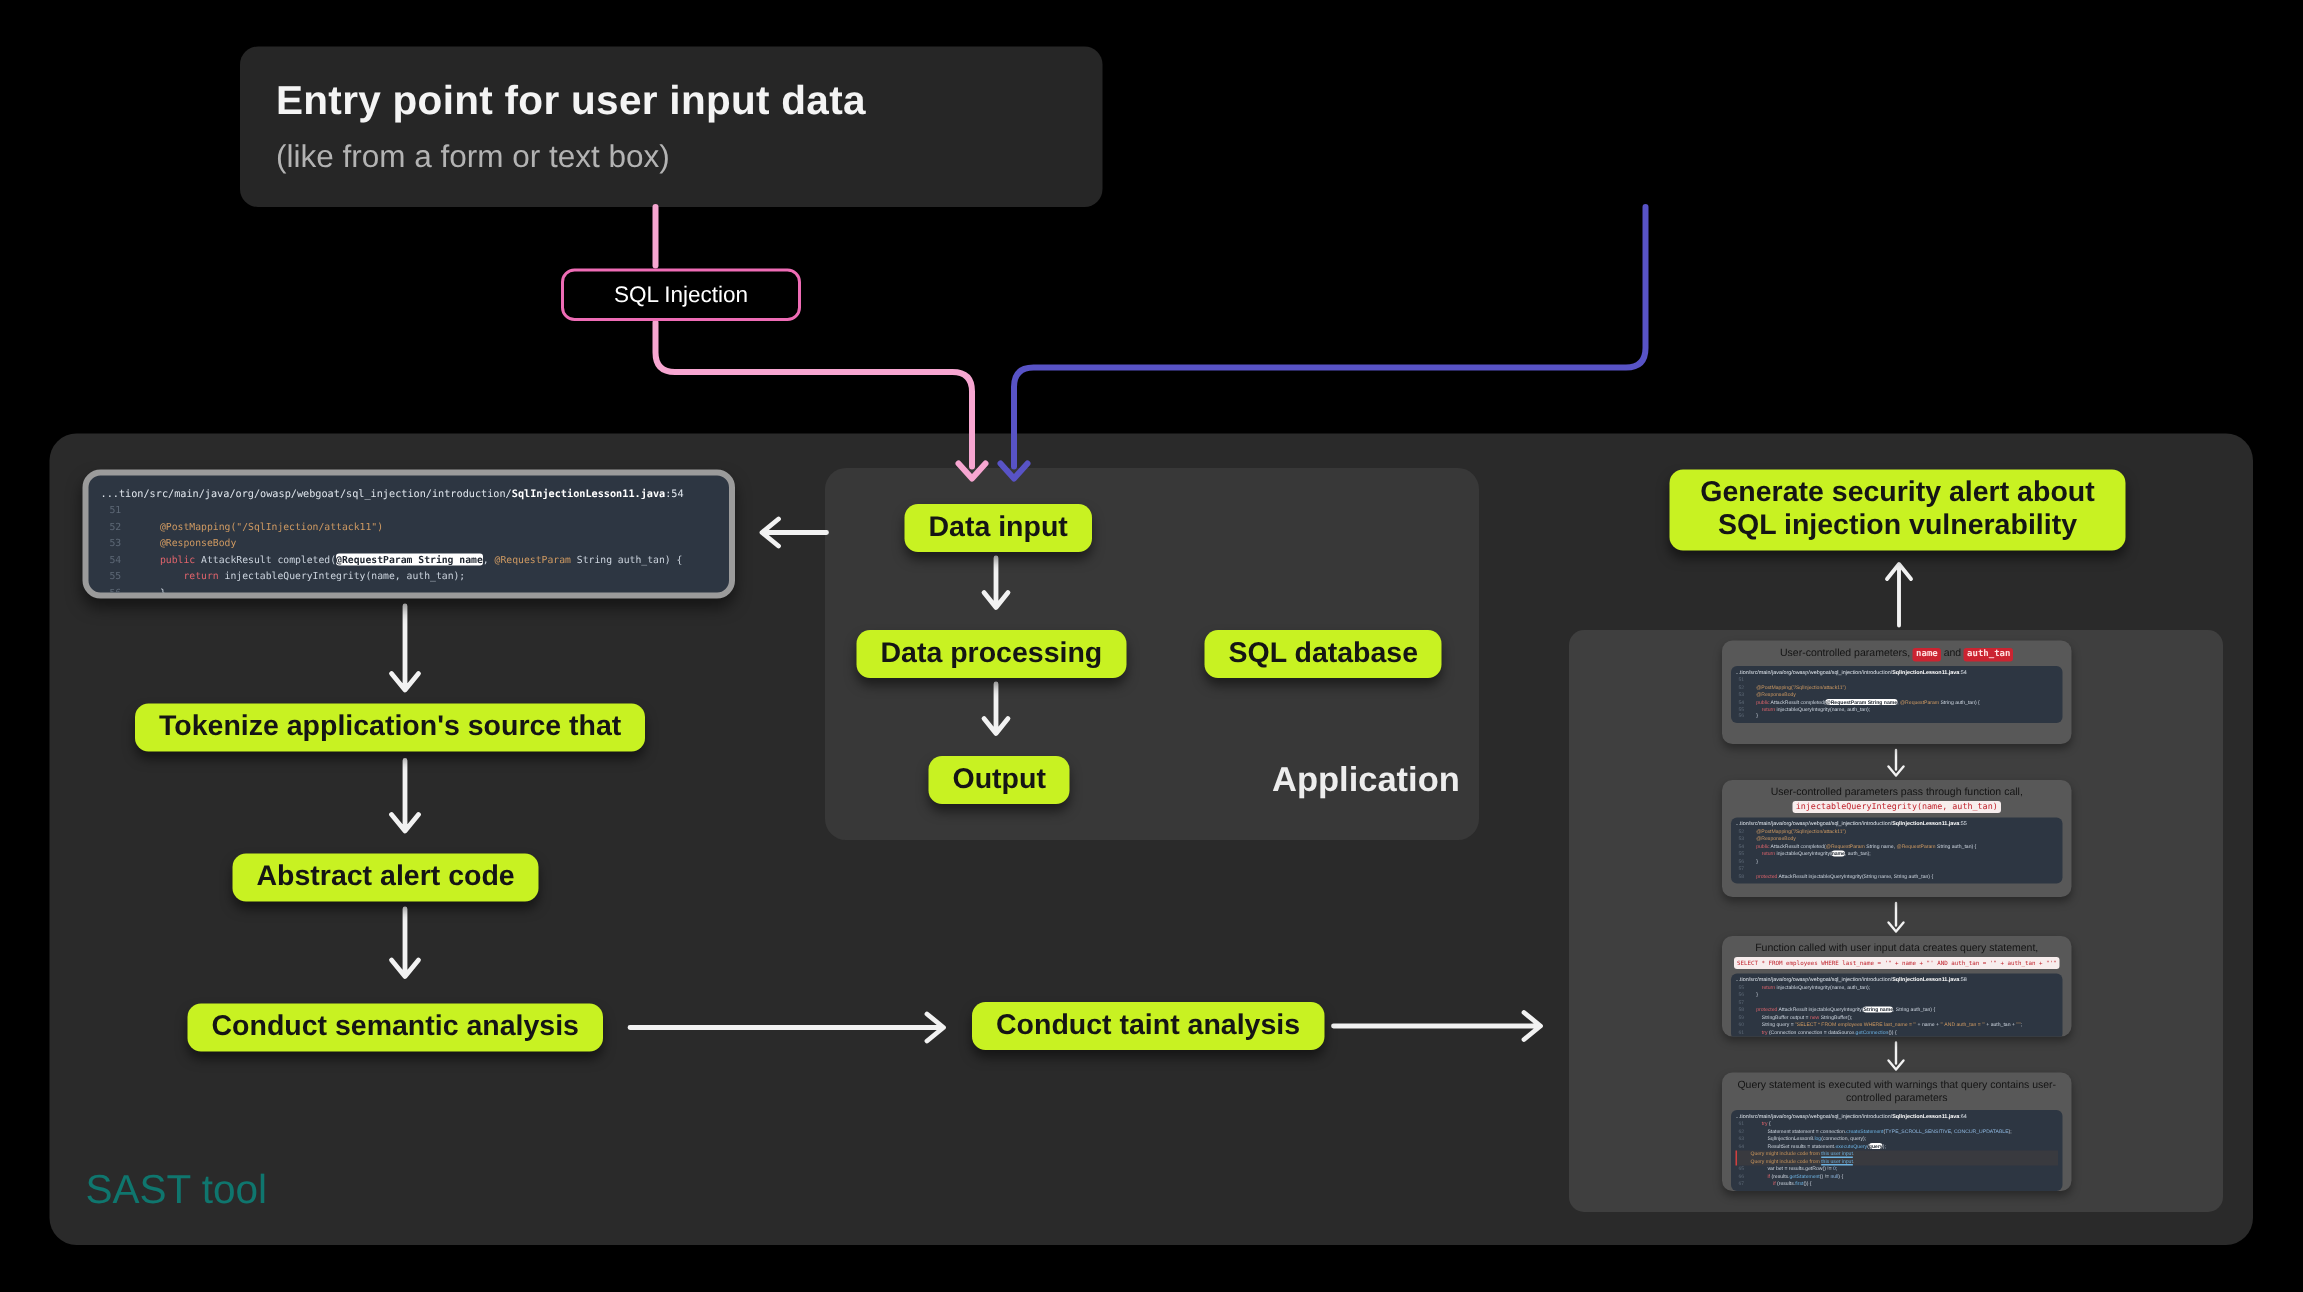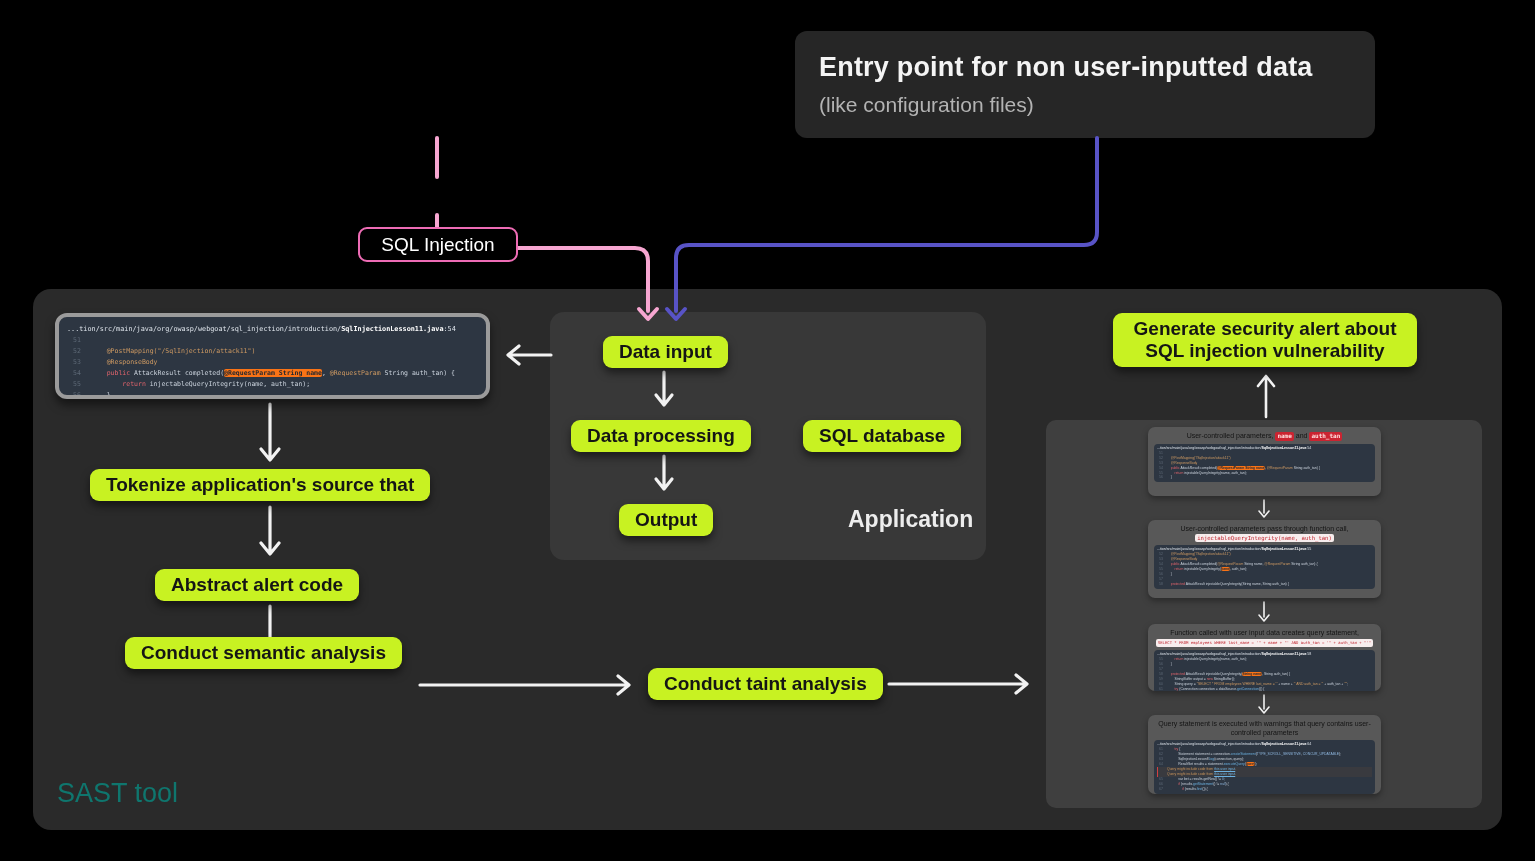--- a/index.html
+++ b/index.html
@@ -13,59 +13,59 @@
           font-family:"Liberation Sans",sans-serif;}
 
   
   .entry-box{position:absolute;background:#262626;border-radius:12px;padding:20px 24px 0;}
   .entry-left{left:160px;top:31px;width:575px;height:107px;}
   .entry-right{left:795px;top:31px;width:580px;height:107px;}
   .entry-title{color:#f4f4f4;font-size:27px;font-weight:600;line-height:33px;letter-spacing:.2px;}
   .entry-sub{color:#b3b3b3;font-size:21px;font-weight:400;margin-top:9px;}
 
   
-  .sql-label{position:absolute;left:358px;top:179px;width:160px;height:35px;background:#000;
-    border:2.5px solid var(--pink-border);border-radius:9px;color:#fff;font-size:19px;
-    display:flex;align-items:center;justify-content:center;z-index:6;margin-top:48px;}
+  .sql-label{position:absolute;left:374px;top:179px;width:160px;height:35px;background:#000;
+    border:2.5px solid var(--pink-border);border-radius:9px;color:#fff;font-size:15px;
+    display:flex;align-items:center;justify-content:center;z-index:6;}
 
   
   .sast-container{position:absolute;left:33px;top:289px;width:1469px;height:541px;
     background:#2a2a2a;border-radius:18px;z-index:1;}
   .sast-label{position:absolute;left:57px;top:778px;color:#0f766e;font-size:27px;font-weight:500;z-index:10;}
   .app-box{position:absolute;left:550px;top:312px;width:436px;height:248px;background:#383838;border-radius:14px;z-index:2;}
   .app-label{position:absolute;left:848px;top:506px;color:#ededed;font-size:23px;font-weight:700;z-index:10;}
   .right-panel{position:absolute;left:1046px;top:420px;width:436px;height:388px;background:var(--panel);border-radius:10px;z-index:2;}
 
   
   .pill{position:absolute;background:var(--green);color:#151515;font-size:19px;font-weight:600;
     padding:5px 16px;border-radius:9px;white-space:nowrap;z-index:10;
     box-shadow:0 5px 8px rgba(0,0,0,.5);}
   .p-data-input{left:603px;top:336px;}
   .p-data-processing{left:571px;top:420px;}
   .p-output{left:619px;top:504px;}
   .p-sql-db{left:803px;top:420px;}
   .p-tokenize{left:90px;top:469px;}
   .p-abstract{left:155px;top:569px;}
-  .p-semantic{left:125px;top:637px;}
+  .p-semantic{left:125px;top:669px;}
   .p-taint{left:648px;top:668px;}
   .p-alert{left:1113px;top:313px;width:304px;padding:5px 0;text-align:center;line-height:22px;}
 
   
   .code-window{position:absolute;background:var(--code-bg);overflow:hidden;z-index:10;
     font-family:"DejaVu Sans Mono",monospace;}
   .code-main{left:55px;top:313px;width:435px;height:86px;border:4px solid #9b9b9b;
     border-radius:12px;padding:6px 8px;box-shadow:0 6px 10px rgba(0,0,0,.5);}
   .code-path{color:#dfe5ec;font-size:6.8px;line-height:12px;white-space:pre;}
   .code-path .code-file{font-weight:bold;color:#fff;}
   .code-line{display:flex;white-space:pre;line-height:11px;font-size:6.5px;}
   .code-num{width:24px;flex:0 0 24px;text-align:left;padding-left:6px;color:#5d6876;}
   .code-body{flex:1;}
   .seg-p{color:#ccd4de}.seg-o{color:#cf9a62}.seg-r{color:#e0646c}.seg-b{color:#6cb1e0}
   .seg-c{color:#8fb8e0}.seg-s{color:#cf9a62}
-  .seg-hl{background:#f97316;color:#1f2630;border-radius:2px;font-weight:bold;}
+  .seg-hl{background:#ffffff;color:#1f2630;border-radius:2px;font-weight:bold;}
   .seg-wa{color:#c9955c}.seg-wl{color:#6cb1e0;text-decoration:underline}
   .code-line.warn{background:rgba(210,120,40,.08);}
   .code-line.warn .code-num{border-left:2px solid #d24040;}
 
   
   .rp-section{position:absolute;left:1148px;width:233px;background:var(--section);
     border-radius:7px;padding:4px 6px;z-index:10;overflow:hidden;box-shadow:0 3px 6px rgba(0,0,0,.35);}
   .rps-0{top:427px;height:69px;}
   .rps-1{top:520px;height:78px;}
   .rps-2{top:624px;height:67px;}
@@ -86,23 +86,23 @@
 </style>
 </head>
 <body>
 
 <div class="canvas">
 
   <div class="sast-container"></div>
   <div class="app-box"></div>
   <div class="right-panel"></div>
 
-  <div class="entry-box entry-right">
-    <div class="entry-title">Entry point for non user-inputted data</div>
-    <div class="entry-sub">(like configuration files)</div>
+  <div class="entry-box entry-left">
+    <div class="entry-title">Entry point for user input data</div>
+    <div class="entry-sub">(like from a form or text box)</div>
   </div>
 
   <div class="sql-label">SQL Injection</div>
 
   <svg class="overlay" width="1535" height="861" viewBox="0 0 1535 861">
     <g fill="none" stroke-linecap="round" stroke-linejoin="round">
 
       <path d="M437 138 V177" stroke="#f7a6d1" stroke-width="4"></path>
       <path d="M437 215 V235 Q437 248 450 248 H635 Q648 248 648 261 V311" stroke="#f7a6d1" stroke-width="4"></path>
       <path d="M639 309 L648 319 L657 309" stroke="#f7a6d1" stroke-width="4"></path>

